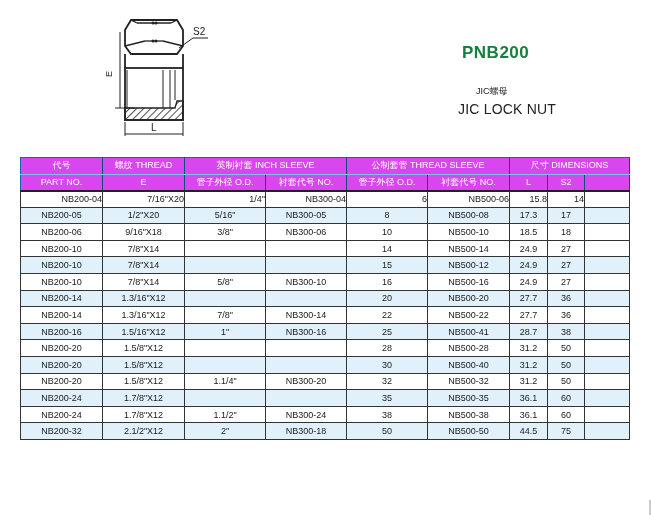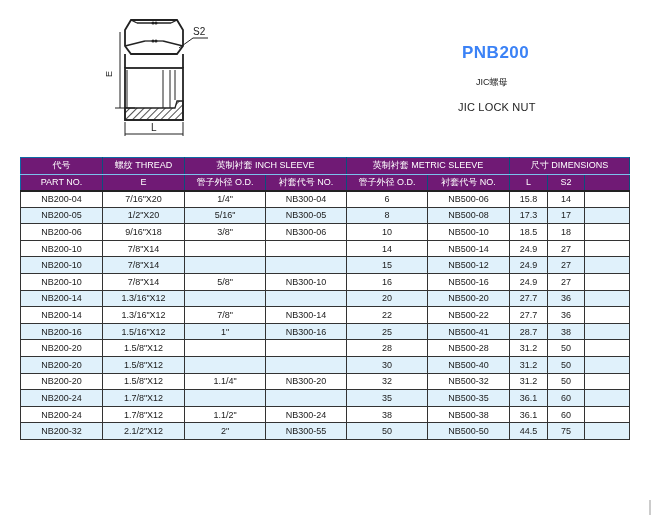--- a/index.html
+++ b/index.html
@@ -1,43 +1,43 @@
 <!DOCTYPE html>
 <html><head>
 <meta charset="utf-8">
 <style>
   * { box-sizing: border-box; margin: 0; padding: 0; }
   html, body { width: 651px; height: 515px; background: #ffffff; overflow: hidden; }
   body { position: relative; font-family: "Liberation Sans", "DejaVu Sans", sans-serif; color: #1a1a1a; }
 
   .drawing { position: absolute; left: 95px; left: 95px; top: 8px; width: 125px; height: 135px; }
-  .product-code { position: absolute; left: 462px; top: 43px; font-size: 17px; font-weight: bold; letter-spacing: 0.5px; color: #3b82f6; }
-  .subtitle-cn { position: absolute; left: 476px; top: 76px; font-size: 9px; color: #222; }
-  .subtitle-en { position: absolute; left: 458px; top: 101px; font-size: 11px; color: #222; letter-spacing: 0.2px; text-align: right; }
+  .product-code { position: absolute; left: 462px; top: 43px; font-size: 17px; font-weight: bold; letter-spacing: 0.5px; color: #15803d; }
+  .subtitle-cn { position: absolute; left: 476px; top: 85px; font-size: 9px; color: #222; }
+  .subtitle-en { position: absolute; left: 458px; top: 101px; font-size: 14px; color: #222; letter-spacing: 0.2px; text-align: right; }
 
   table.spec {
     position: absolute; left: 20px; top: 157px;
     border-collapse: collapse; table-layout: fixed;
     width: 609px;
     font-size: 9px;
   }
   table.spec th {
-    background: #701a75; color: #ffffff; font-weight: normal;
+    background: #d946ef; color: #ffffff; font-weight: normal;
     height: 16.5px; border: 1px solid #0e6aa5; border-right: 1.5px solid #0d4f7c;
     text-align: center; padding: 0; white-space: nowrap;
   }
   table.spec th.top { border-bottom: 1px solid #7cc2ec; }
   table.spec td {
     height: 16.6px; text-align: center; padding: 0;
     border-left: 1.5px solid #333; border-right: 1.5px solid #333;
     border-top: 1.5px solid #333; border-bottom: 1.5px solid #333;
     color: #1a1a1a; white-space: nowrap;
   }
   table.spec tr.alt td { background: #e0f1fb; }
-  table.spec tr:first-child td { border-top: 2px solid #222; }
+  table.spec tr:first-child td { border-top: 2px solid #222; text-align: right; }
   .corner-mark { position: absolute; left: 649px; top: 500px; width: 2px; height: 15px; background: #ccc; }
 </style>
 </head>
 <body>
 
 <svg class="drawing" viewBox="0 0 125 135" width="125" height="135" style="position:absolute;left:95px;top:8px;">
   <defs>
     <pattern id="hatch" patternUnits="userSpaceOnUse" width="5" height="5" patternTransform="rotate(45)">
       <line x1="0" y1="0" x2="0" y2="5" stroke="#222" stroke-width="1.6"></line>
     </pattern>
@@ -93,21 +93,21 @@
       <col style="width:82px">
       <col style="width:38px">
       <col style="width:37px">
       <col style="width:45px">
   </colgroup>
   <thead>
     <tr>
       <th class="top">代号</th>
       <th class="top">螺纹 THREAD</th>
       <th class="top" colspan="2">英制衬套 INCH SLEEVE</th>
-      <th class="top" colspan="2">英制衬套 METRIC SLEEVE</th>
+      <th class="top" colspan="2">公制套管 THREAD SLEEVE</th>
       <th class="top" colspan="3">尺寸 DIMENSIONS</th>
     </tr>
     <tr>
       <th>PART NO.</th>
       <th>E</th>
       <th>管子外径 O.D.</th>
       <th>衬套代号 NO.</th>
       <th>管子外径 O.D.</th>
       <th>衬套代号 NO.</th>
       <th>L</th>
@@ -267,21 +267,21 @@
         <td>38</td>
         <td>NB500-38</td>
         <td>36.1</td>
         <td>60</td>
         <td></td>
       </tr>
       <tr class="alt">
         <td>NB200-32</td>
         <td>2.1/2"X12</td>
         <td>2"</td>
-        <td>NB300-55</td>
+        <td>NB300-18</td>
         <td>50</td>
         <td>NB500-50</td>
         <td>44.5</td>
         <td>75</td>
         <td></td>
       </tr>
     </tbody>
 </table>
 
 <div class="corner-mark"></div>

